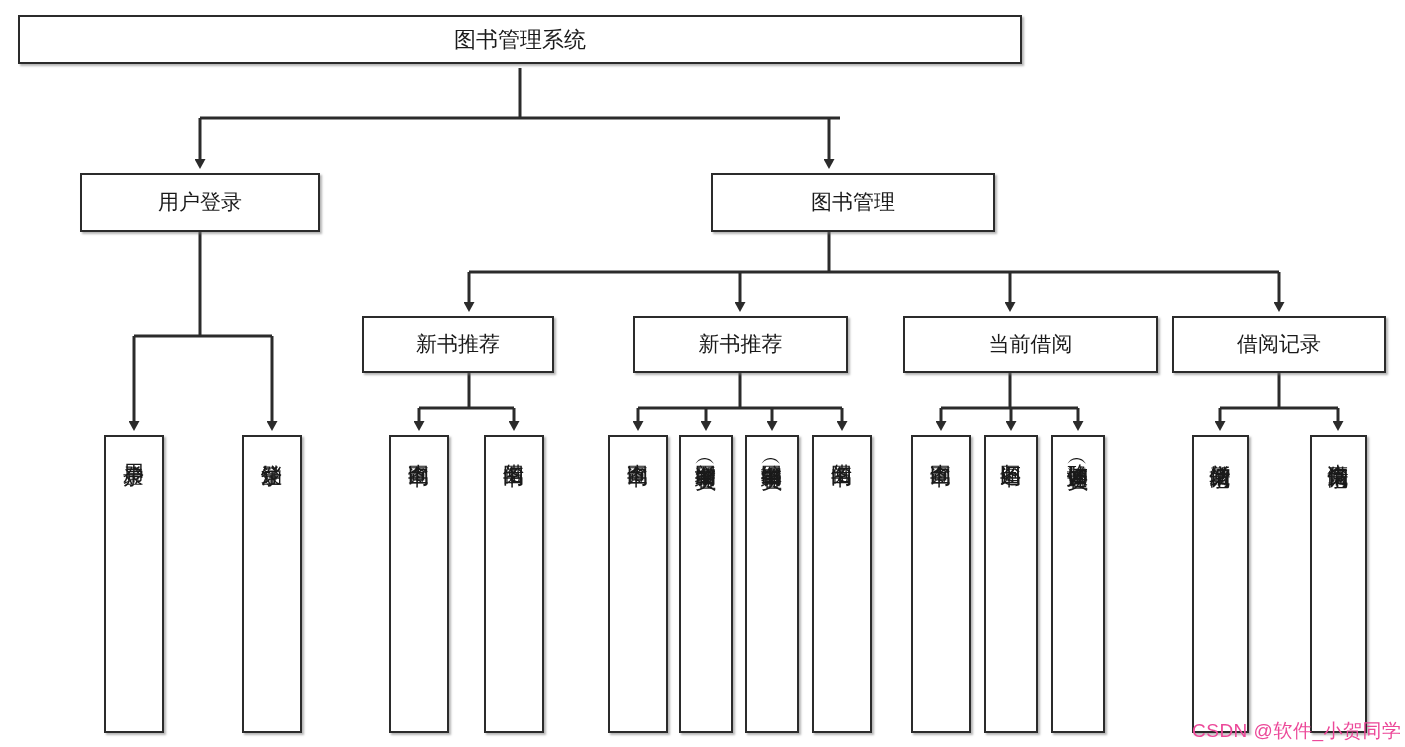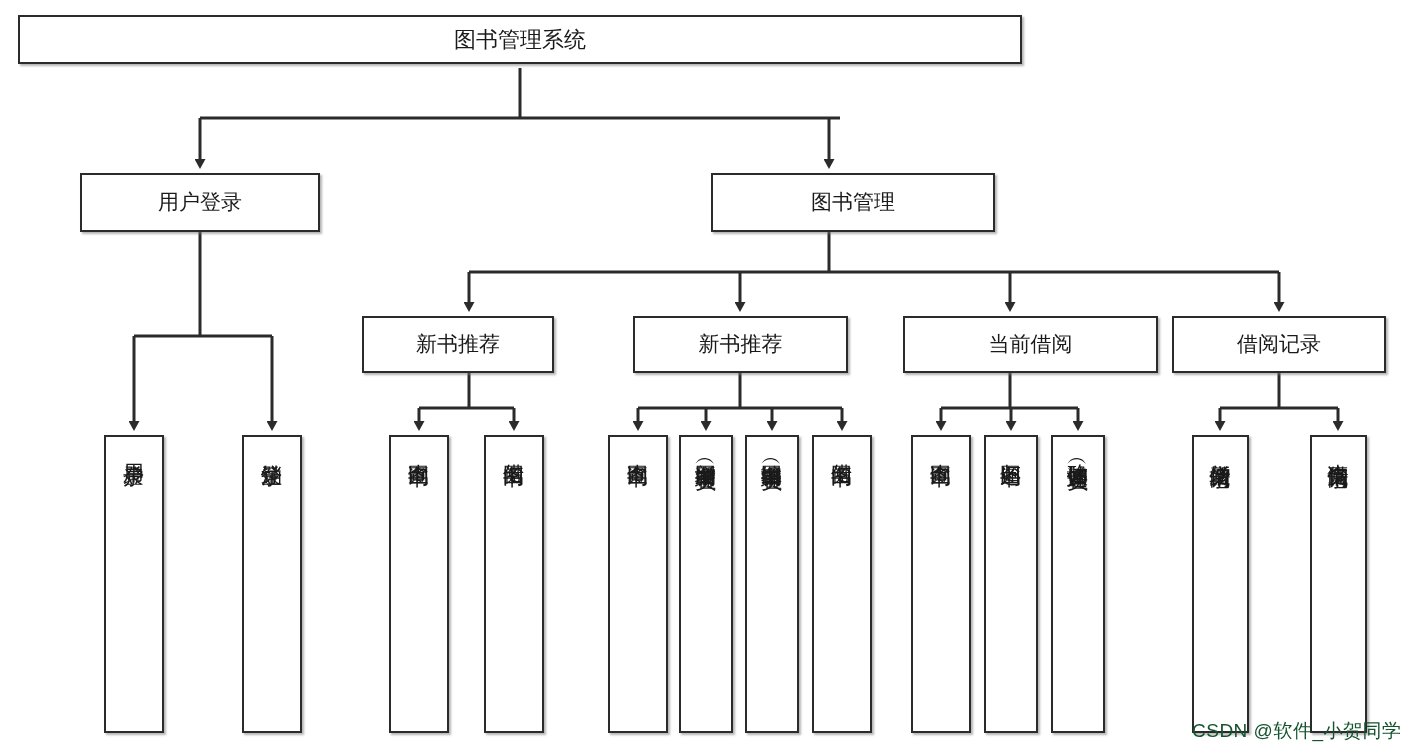--- a/index.html
+++ b/index.html
@@ -181,15 +181,15 @@
   <div class="node v" style="left: 1051px; top: 435px; width: 54px; height: 298px; border-color: rgb(43, 43, 43); background: rgb(255, 255, 255); color: rgb(26, 26, 26);">
     <span class="lbl">确认归还（管理员）</span>
   </div>
   <div class="node v" style="left: 1192px; top: 435px; width: 57px; height: 298px; border-color: rgb(43, 43, 43); background: rgb(255, 255, 255); color: rgb(26, 26, 26);">
     <span class="lbl">新增借阅记录</span>
   </div>
   <div class="node v" style="left: 1310px; top: 435px; width: 57px; height: 298px; border-color: rgb(43, 43, 43); background: rgb(255, 255, 255); color: rgb(26, 26, 26);">
     <span class="lbl">查询借阅记录</span>
   </div>
 
-  <div class="watermark" style="left: 1192px; top: 718px; color: #14532d;">CSDN @软件_小贺同学</div>
+  <div class="watermark" style="left: 1192px; top: 718px; color: #ec4899;">CSDN @软件_小贺同学</div>
 
 </div>
 
 </body></html>

